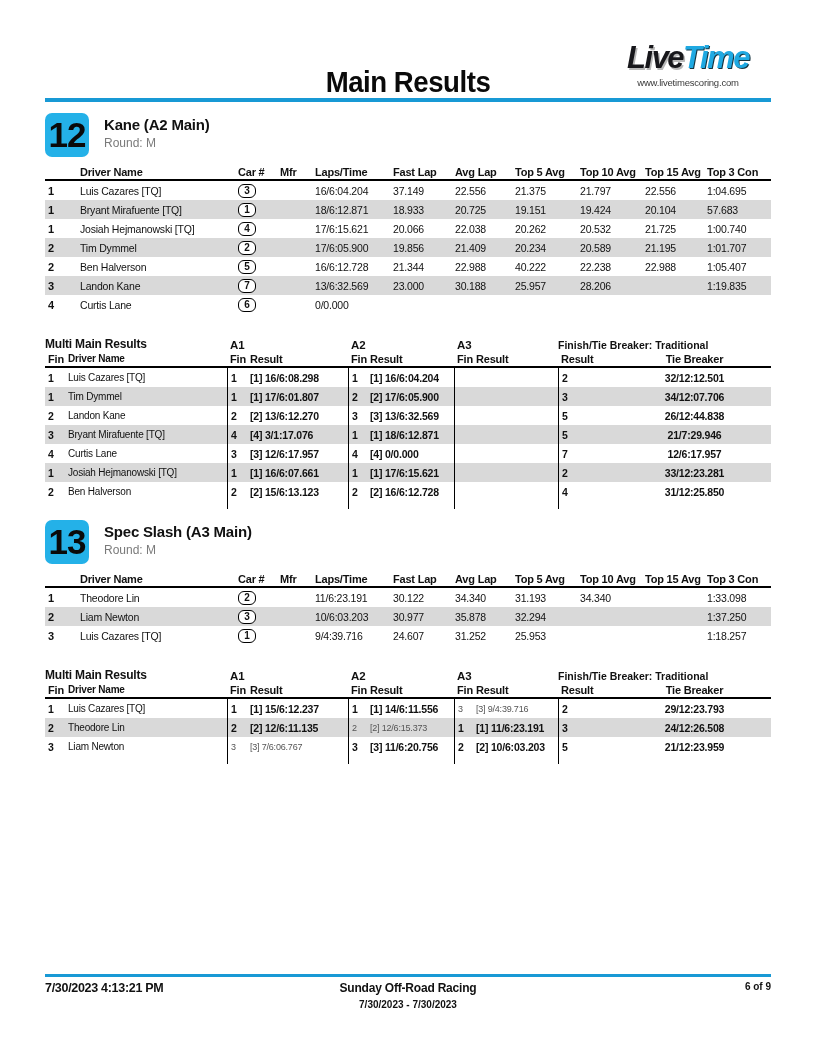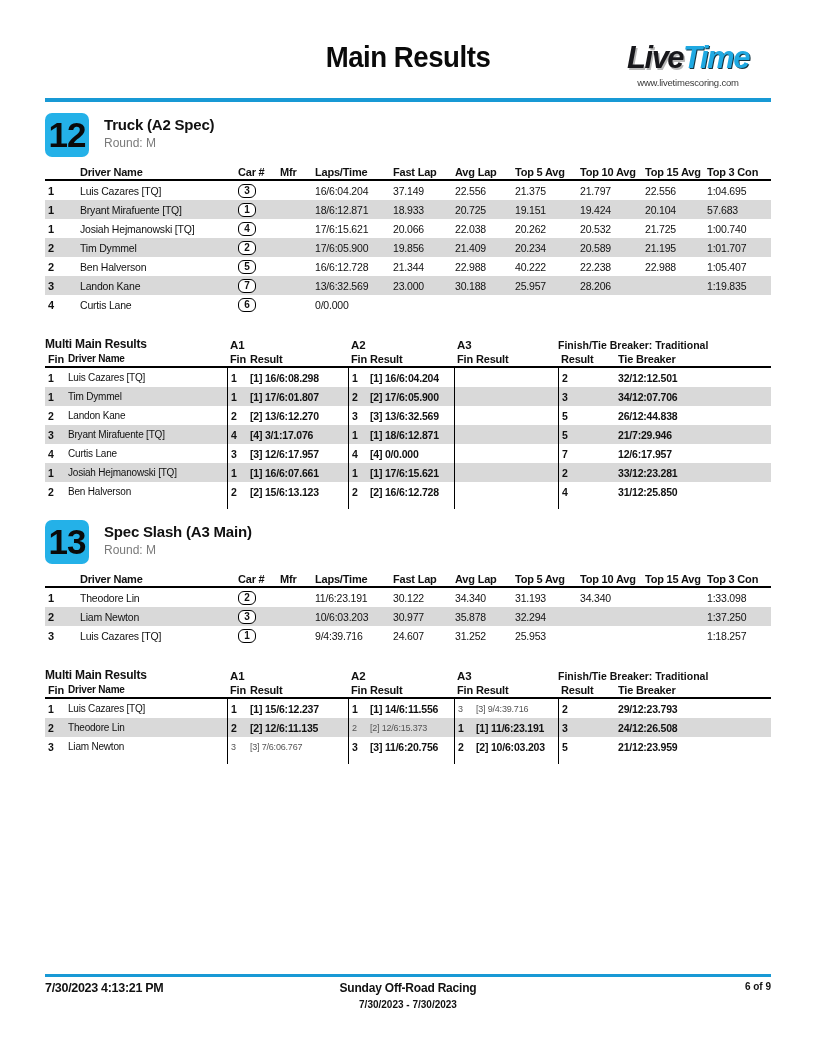--- a/index.html
+++ b/index.html
@@ -5,21 +5,21 @@
   * { box-sizing: border-box; margin: 0; padding: 0; }
   html, body { background: #fff; }
   body {
     width: 816px; height: 1056px;
     font-family: "Liberation Sans", "DejaVu Sans", sans-serif;
     color: #111;
   }
   .page { position: relative; width: 816px; height: 1056px; background: #fff; overflow: hidden; }
 
   
-  .hdr { position: relative; padding-top: 40px; height: 88px; }
+  .hdr { position: relative; padding-top: 65px; height: 88px; }
   h1.title {
     text-align: center; font-size: 30px; font-weight: 700; color: #0a0a0a;
     letter-spacing: -0.5px; transform: scaleX(0.92);
   }
   .logo { position: absolute; top: 40px; right: 38px; width: 180px; text-align: center; }
   .logo-text {
     font-size: 31px; font-weight: 800; font-style: italic; letter-spacing: -1.5px;
     text-shadow: 1.5px 1.5px 0 #b8b8b8; white-space: nowrap;
   }
   .lt-live { color: #17171b; }
@@ -69,21 +69,21 @@
   .mrow {
     display: grid;
     grid-template-columns: 23px 159px 23px 98px 22px 84px 22px 82px 60px 153px;
     height: 19px; align-items: center; font-size: 10px; letter-spacing: -0.2px;
   }
   .mhead { height: 17px; border-bottom: 2px solid #000; font-weight: 700; font-size: 11px; }
   .mrow.alt { background: var(--row_stripe); }
   .mrow.stub { height: 8px; }
   .m-fin { padding-left: 3px; }
   .m-a1f, .m-a2f, .m-a3f, .m-res { padding-left: 3px; }
-  .m-tie { text-align: left; }
+  .m-tie { text-align: center; }
   .bl { border-left: 1px solid #000; height: 100%; display: flex; align-items: center; }
   .mhead .m-a1f, .mhead .m-a2f, .mhead .m-a3f { border-left: none; }
   .b { font-weight: 700; font-size: 10.5px; }
   .mrow .m-driver { font-size: 10px; }
   .drop { font-weight: 400 !important; font-size: 9px !important; color: #555; }
 
   
   .footer { position: absolute; top: 974px; left: 45px; width: 726px; }
   .rule-bottom { height: 3px; background: var(--accent); margin-bottom: 4px; }
   .foot-grid { display: grid; grid-template-columns: 1fr auto 1fr; align-items: start; }
@@ -105,21 +105,21 @@
       <div class="logo-site">www.livetimescoring.com</div>
     </div>
     <div class="rule-top"></div>
   </div>
 
   <div id="sections">
       <div class="section">
         <div class="sec-head">
           <div class="sec-badge">12</div>
           <div class="sec-titles">
-            <div class="sec-title">Truck (A2 Spec)</div>
+            <div class="sec-title">Kane (A2 Main)</div>
             <div class="sec-round">Round: M</div>
           </div>
         </div>
         <div class="rtable">
           <div class="rrow rhead">
             <div class="c-pos"></div>
             <div class="c-driver">Driver Name</div>
             <div class="c-car">Car #</div>
             <div class="c-mfr">Mfr</div>
             <div class="c-laps">Laps/Time</div>

